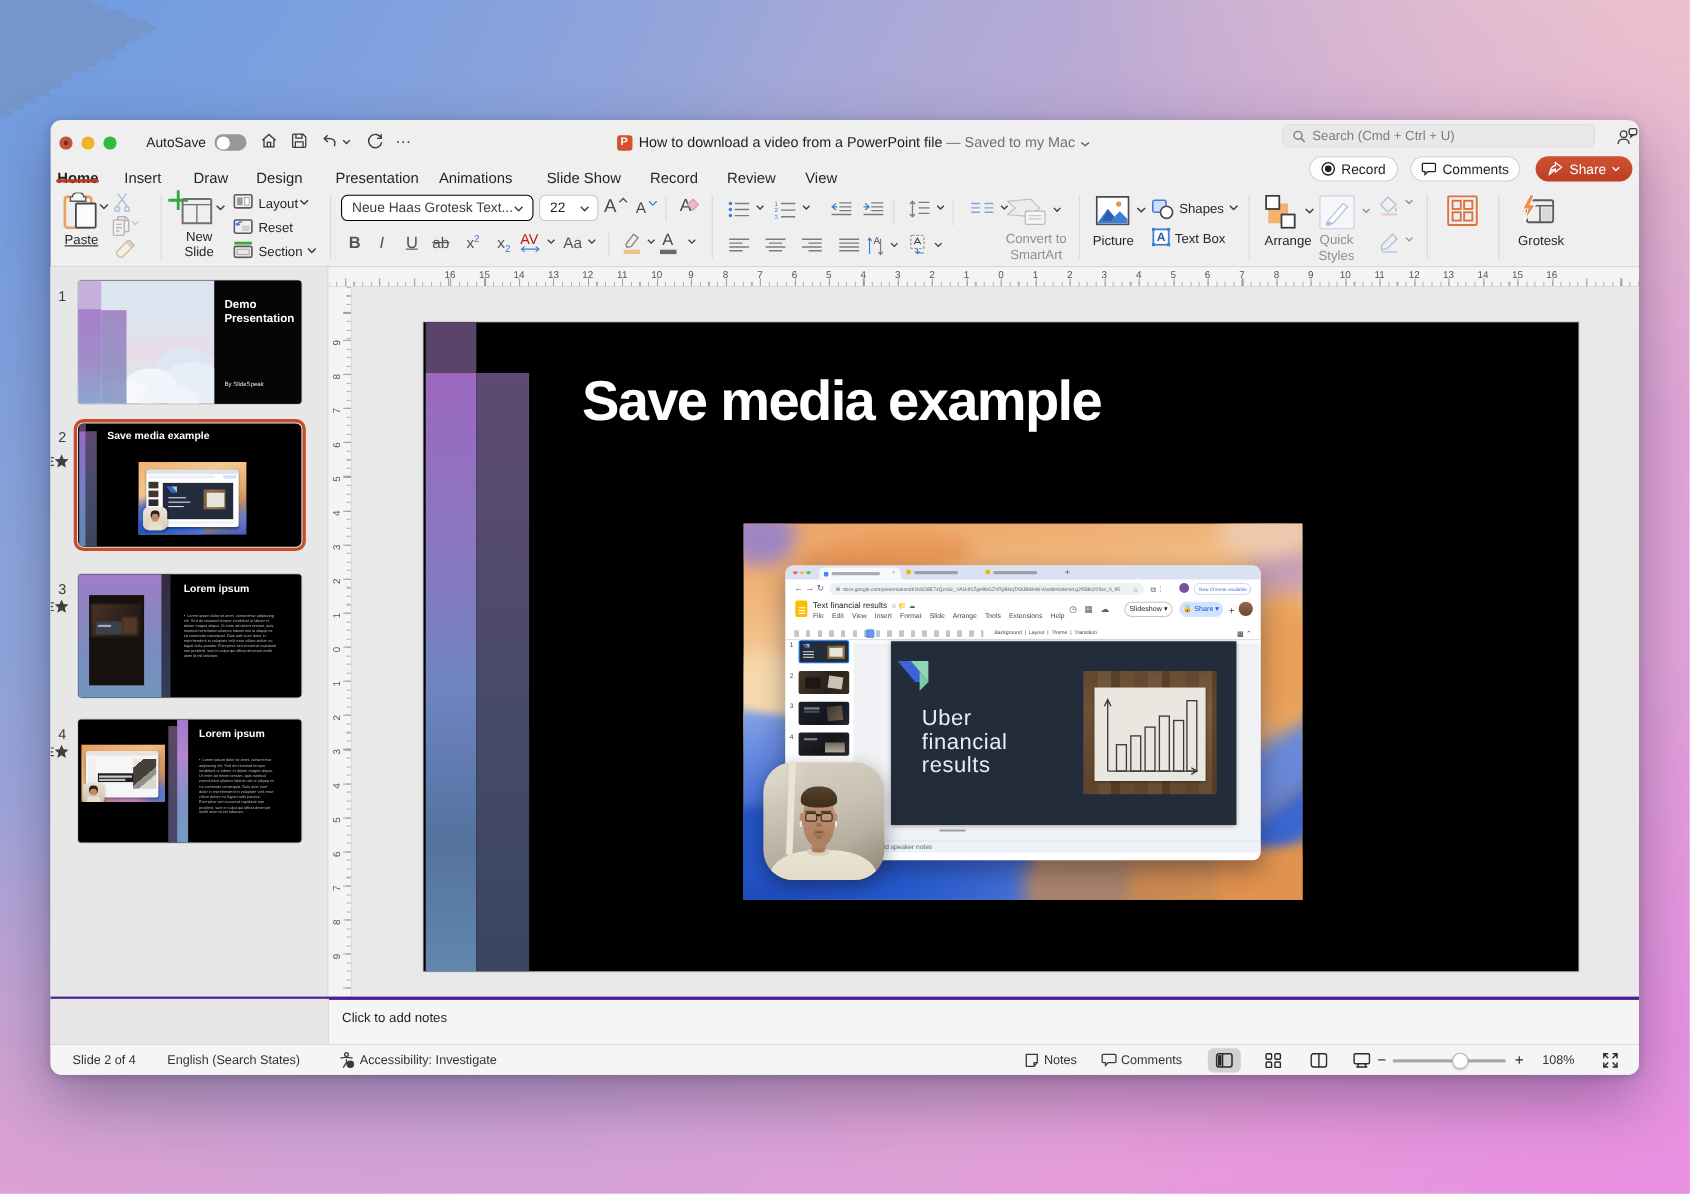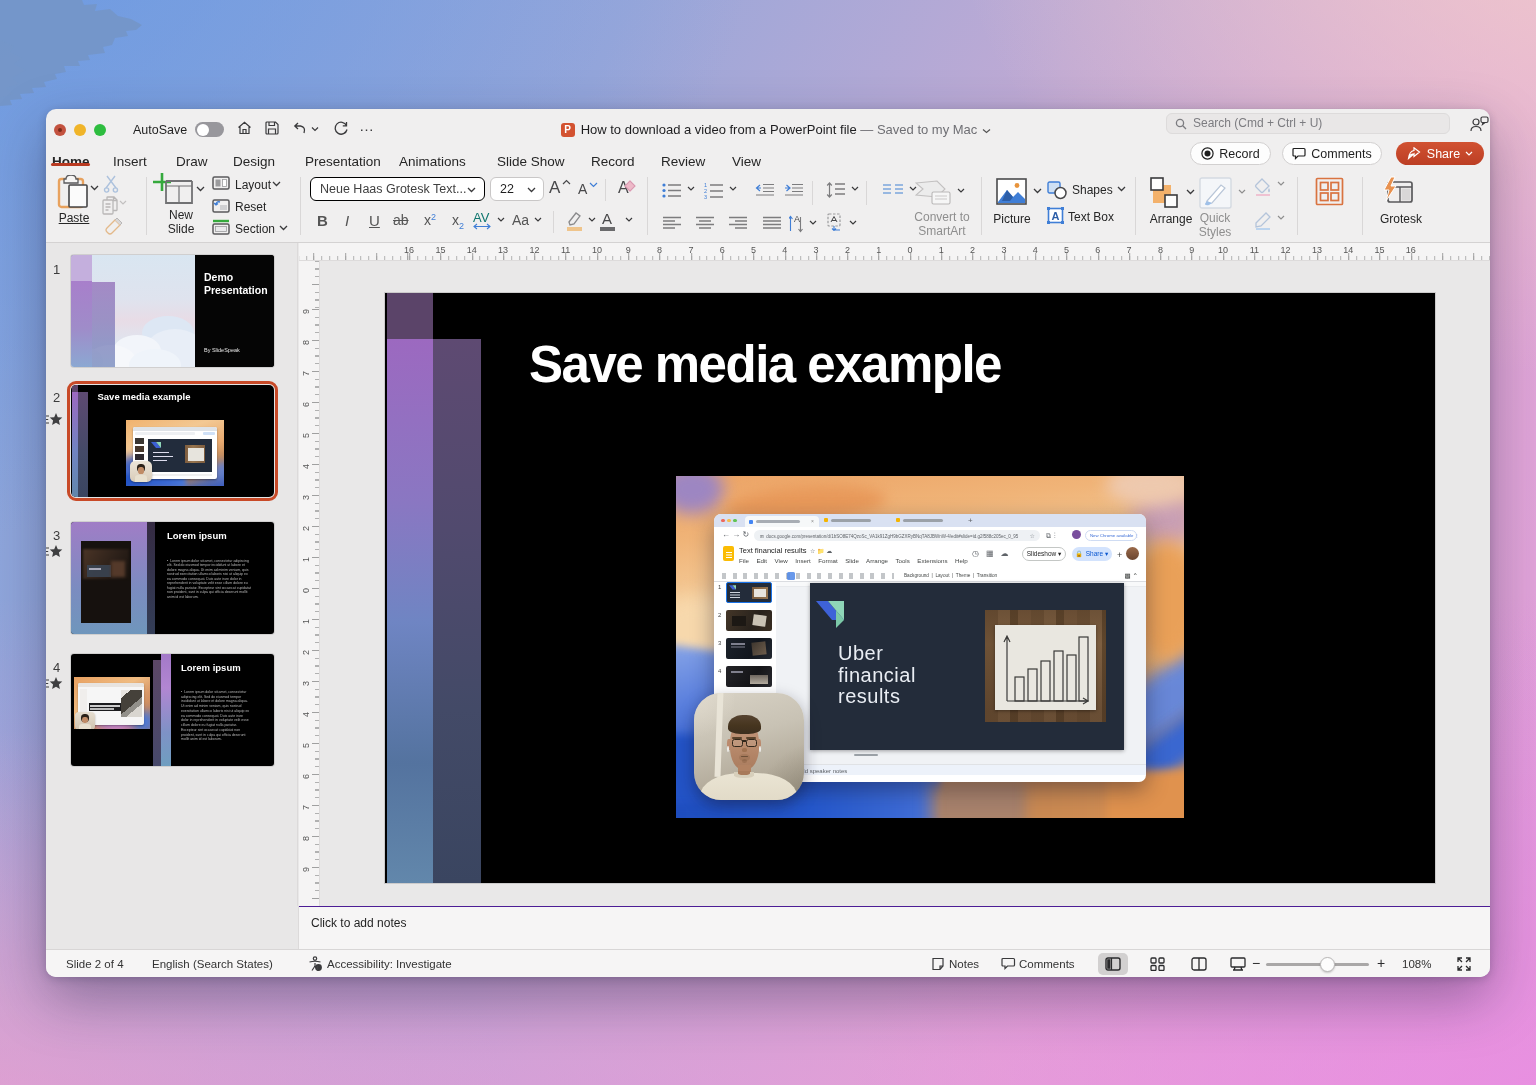--- a/index.html
+++ b/index.html
@@ -50,21 +50,21 @@
 .tnum { position:absolute; left:7px; font-size:13px; color:#3c3c3c; }
 .tstar { position:absolute; font-size:12px; color:#444; }
 #vruler { position:absolute; left:253px; top:18px; width:21px; height:645px; background:#f5f4f4; border-right:1px solid #dddbdb; overflow:hidden; }
 #hruler { position:absolute; left:253px; top:0; width:1191px; height:18px; background:#f5f4f4; border-bottom:1px solid #dddbdb; overflow:hidden; }
 #canvas { position:absolute; left:274px; top:18px; width:1170px; height:645px; background:#e9e8e8; }
 .rnum { position:absolute; font-size:9px; color:#555; }
 
 #slide { position:absolute; left:65px; top:32px; width:1050px; height:590px; background:#000; box-shadow:0 0 0 1px rgba(0,0,0,.12); }
 #slidetitle { position:absolute; left:144px; top:42px; font-size:51px; font-weight:bold; color:#fff; letter-spacing:-1.5px; }
 
-#notes { position:absolute; left:0; top:797px; width:100%; height:43px; background:#f6f5f5; border-top:1px solid #4c1d95; }
+#notes { position:absolute; left:0; top:797px; width:100%; height:43px; background:#f6f5f5; border-top:3px solid #4c1d95; }
 #notes .nt { position:absolute; left:265px; top:9px; font-size:12px; color:#1f1f1f; }
 #statusbar { position:absolute; left:0; top:840px; width:100%; height:28px; background:#f6f5f5; border-top:1px solid #d8d6d6; border-radius:0 0 10px 10px; font-size:11.5px; color:#333; }
 #statusbar span { position:absolute; top:8px; }
 .sicon { position:absolute; }
 </style>
 </head>
 <body>
 <svg id="cloud" width="200" height="140" viewBox="0 0 200 140" style="filter:blur(0.7px);">
   <path d="M0,0 L82,0 L84,5 L97,4 L95,11 L110,9 L118,16 L131,19 L142,25 L136,30 L126,31 L128,36 L115,38 L112,45 L103,47 L105,53 L88,55 L90,60 L78,61 L80,66 L64,66 L66,72 L55,74 L57,79 L44,82 L46,87 L32,88 L34,93 L20,94 L22,99 L10,100 L12,105 L0,106 Z" fill="#7496c8" opacity="0.92"></path>
   <path d="M0,40 L14,46 L10,52 L22,58 L14,64 L26,70 L12,78 L20,84 L6,88 L14,94 L0,98 Z" fill="#7496c8" opacity="0.6"></path>
@@ -221,21 +221,21 @@
       </svg>
     <div class="vdiv" style="left:559px;top:12px;height:22px;"></div>
     <div class="ricon" style="left:572px;top:12px;font-size:16px;color:#48484a;">A<span style="position:absolute;left:8px;top:3px;width:8px;height:8px;background:#eeb9c8;transform:rotate(45deg);border:1px solid #d898b0;"></span></div>
 
     <div class="ricon" style="left:271px;top:45px;font-size:15px;font-weight:bold;color:#555;">B</div>
     <div class="ricon" style="left:299px;top:45px;font-size:15px;font-style:italic;color:#555;">I</div>
     <div class="ricon" style="left:323px;top:45px;font-size:15px;text-decoration:underline;color:#555;">U</div>
     <div class="ricon" style="left:347px;top:45px;font-size:14px;text-decoration:line-through;color:#555;">ab</div>
     <div class="ricon" style="left:378px;top:45px;font-size:14px;color:#555;">x<span style="font-size:9px;vertical-align:5px;color:#3f7ed6;">2</span></div>
     <div class="ricon" style="left:406px;top:45px;font-size:14px;color:#555;">x<span style="font-size:9px;vertical-align:-4px;color:#3f7ed6;">2</span></div>
-    <div class="ricon" style="left:427px;top:43px;font-size:13px;color:#0f766e;">AV<svg style="position:absolute;left:0px;top:13px" width="18" height="7" viewBox="0 0 18 7" fill="none" stroke="#3f7ed6" stroke-width="1.1">
+    <div class="ricon" style="left:427px;top:43px;font-size:13px;color:#b91c1c;">AV<svg style="position:absolute;left:0px;top:13px" width="18" height="7" viewBox="0 0 18 7" fill="none" stroke="#3f7ed6" stroke-width="1.1">
           <path d="M4 1 L1 3.5 L4 6 M14 1 L17 3.5 L14 6 M1 3.5 H17"></path>
         </svg></div>
     <svg class="ricon" style="left:451px;top:50px" width="8" height="6" viewBox="0 0 8 6" fill="none" stroke="#3a3a3c" stroke-width="1.2">
         <path d="M1 1 L4 4 L7 1"></path>
       </svg>
     <div class="ricon" style="left:466px;top:45px;font-size:14px;color:#555;">Aa</div>
     <svg class="ricon" style="left:488px;top:50px" width="8" height="6" viewBox="0 0 8 6" fill="none" stroke="#3a3a3c" stroke-width="1.2">
         <path d="M1 1 L4 4 L7 1"></path>
       </svg>
     <div class="vdiv" style="left:507px;top:44px;height:22px;"></div>

